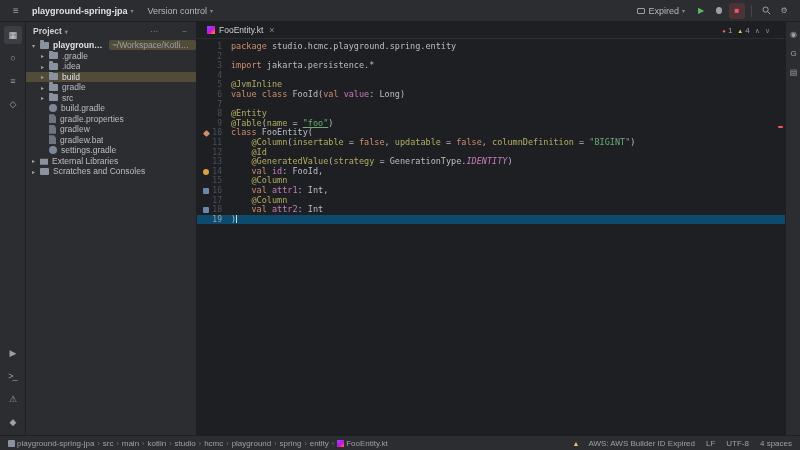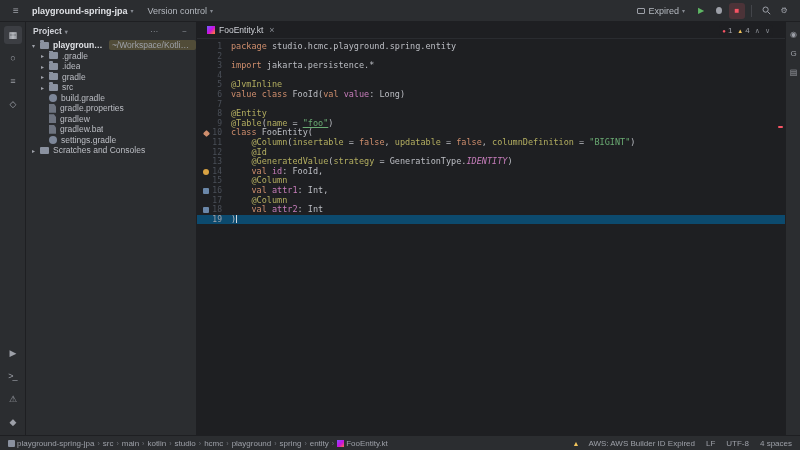--- a/index.html
+++ b/index.html
@@ -193,20 +193,25 @@
           <div class="tree-row child">
             <span class="chev">▸</span>
             <span class="ti folder"></span>
             <span class="tree-label">.gradle</span>
           </div>
           <div class="tree-row child">
             <span class="chev">▸</span>
             <span class="ti folder"></span>
             <span class="tree-label">.idea</span>
           </div>
+          <div class="tree-row selected child">
+            <span class="chev">▸</span>
+            <span class="ti folder"></span>
+            <span class="tree-label">build</span>
+          </div>
           <div class="tree-row child">
             <span class="chev">▸</span>
             <span class="ti folder"></span>
             <span class="tree-label">gradle</span>
           </div>
           <div class="tree-row child">
             <span class="chev">▸</span>
             <span class="ti folder"></span>
             <span class="tree-label">src</span>
           </div>
@@ -227,20 +232,25 @@
           </div>
           <div class="tree-row child">
             <span class="chev"></span>
             <span class="ti script-file"></span>
             <span class="tree-label">gradlew.bat</span>
           </div>
           <div class="tree-row child">
             <span class="chev"></span>
             <span class="ti gradle-file"></span>
             <span class="tree-label">settings.gradle</span>
+          </div>
+          <div class="tree-row">
+            <span class="chev">▸</span>
+            <span class="ti libraries"></span>
+            <span class="tree-label">External Libraries</span>
           </div>
           <div class="tree-row">
             <span class="chev">▸</span>
             <span class="ti scratches"></span>
             <span class="tree-label">Scratches and Consoles</span>
           </div>
         </div>
     </div>
 
     <div class="editor">

